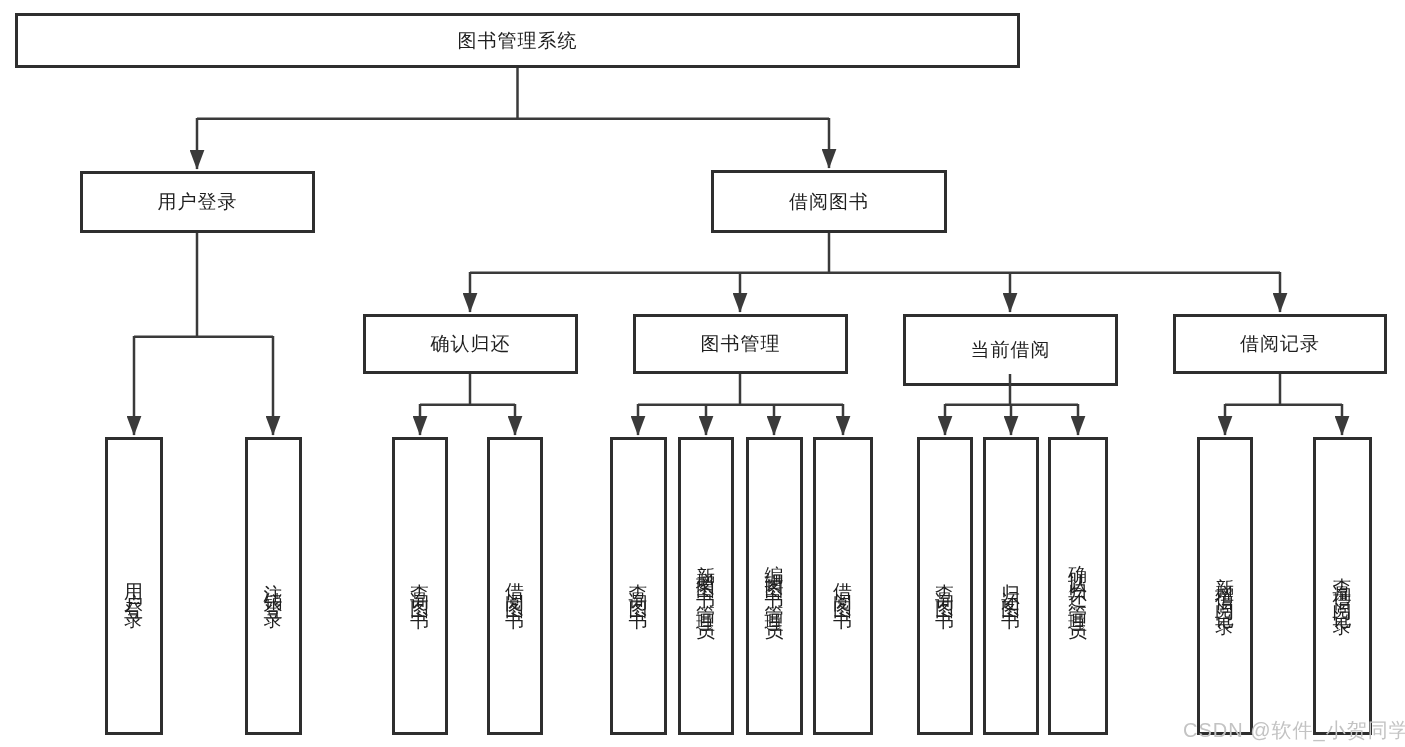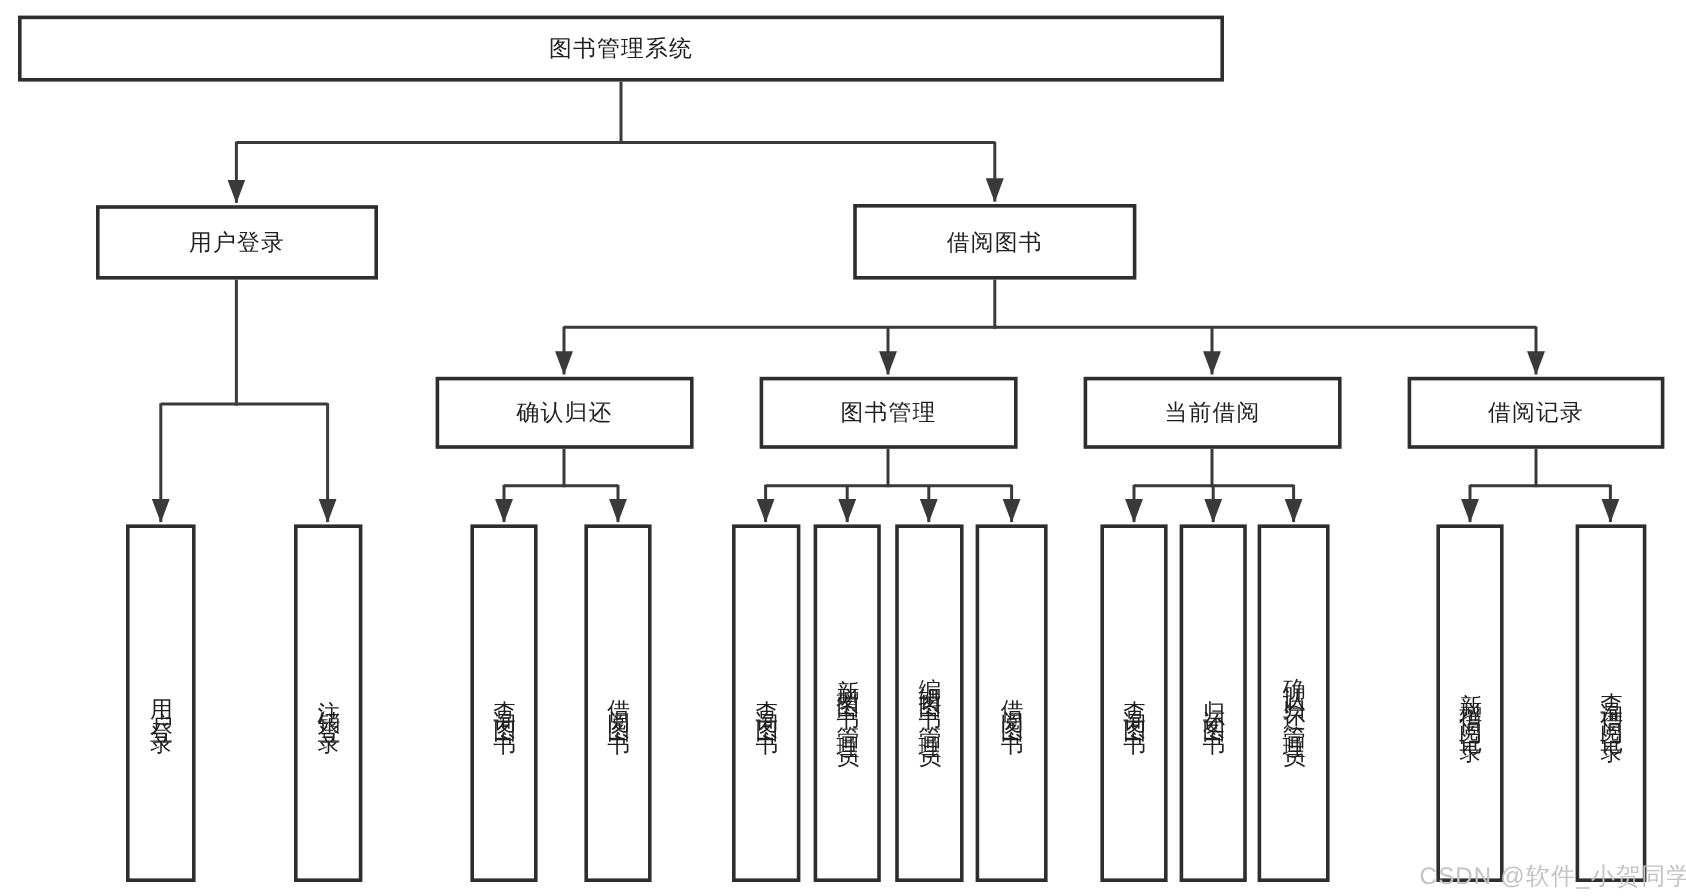--- a/index.html
+++ b/index.html
@@ -35,21 +35,21 @@
     line-height: 1;
     white-space: nowrap;
   }
   .hlabel { white-space: nowrap; }
   
   .n-root     { left: 15px;   top: 13px;  width: 1005px; height: 55px; }
   .n-login    { left: 80px;   top: 171px; width: 235px;  height: 62px; }
   .n-manage   { left: 711px;  top: 170px; width: 236px;  height: 63px; }
   .n-recommend{ left: 363px;  top: 314px; width: 215px;  height: 60px; }
   .n-borrow   { left: 633px;  top: 314px; width: 215px;  height: 60px; }
-  .n-current  { left: 903px;  top: 314px; width: 215px;  height: 60px; }
+  .n-current  { left: 903px;  top: 314px; width: 215px;  height: 72px; }
   .n-record   { left: 1173px; top: 314px; width: 214px;  height: 60px; }
   .leaf { top: 437px; height: 298px; }
   .l-login-1  { left: 105px;  width: 58px; }
   .l-login-2  { left: 245px;  width: 57px; }
   .l-rec-1    { left: 392px;  width: 56px; }
   .l-rec-2    { left: 487px;  width: 56px; }
   .l-bor-1    { left: 610px;  width: 57px; }
   .l-bor-2    { left: 678px;  width: 56px; }
   .l-bor-3    { left: 746px;  width: 57px; }
   .l-bor-4    { left: 813px;  width: 60px; }

